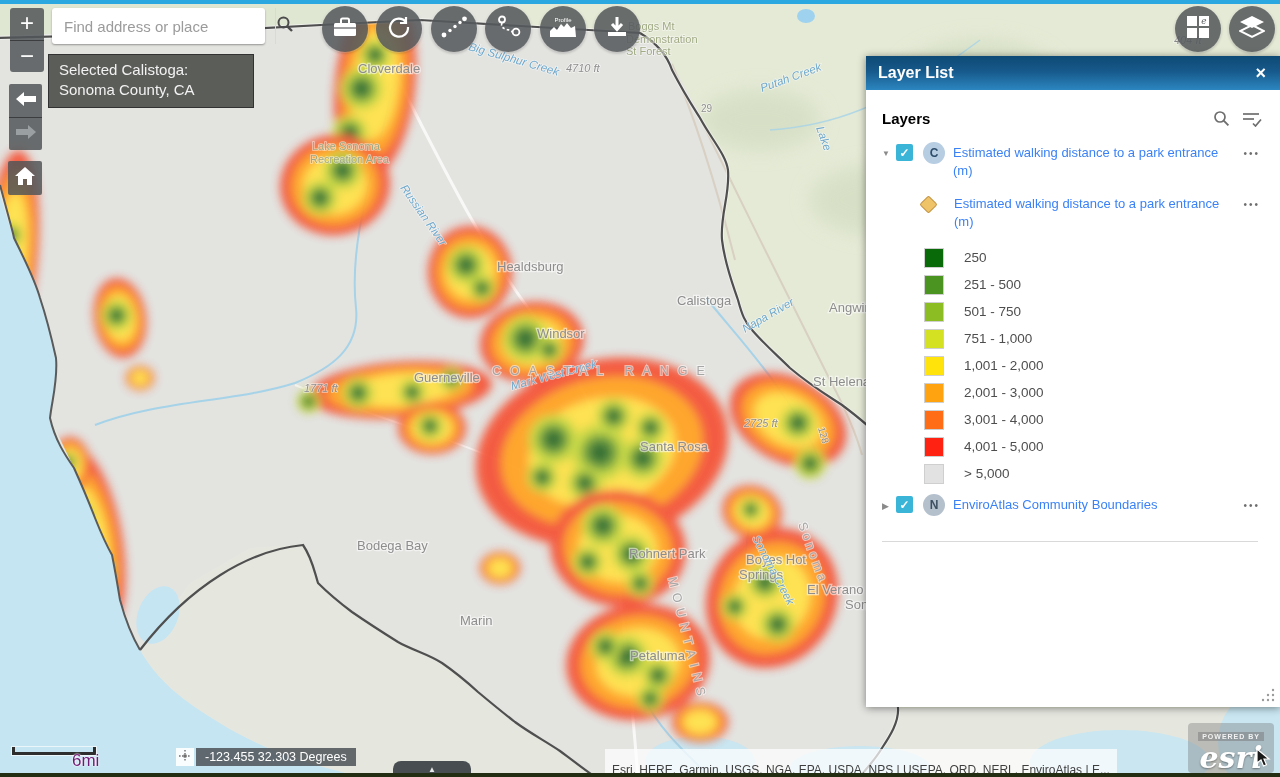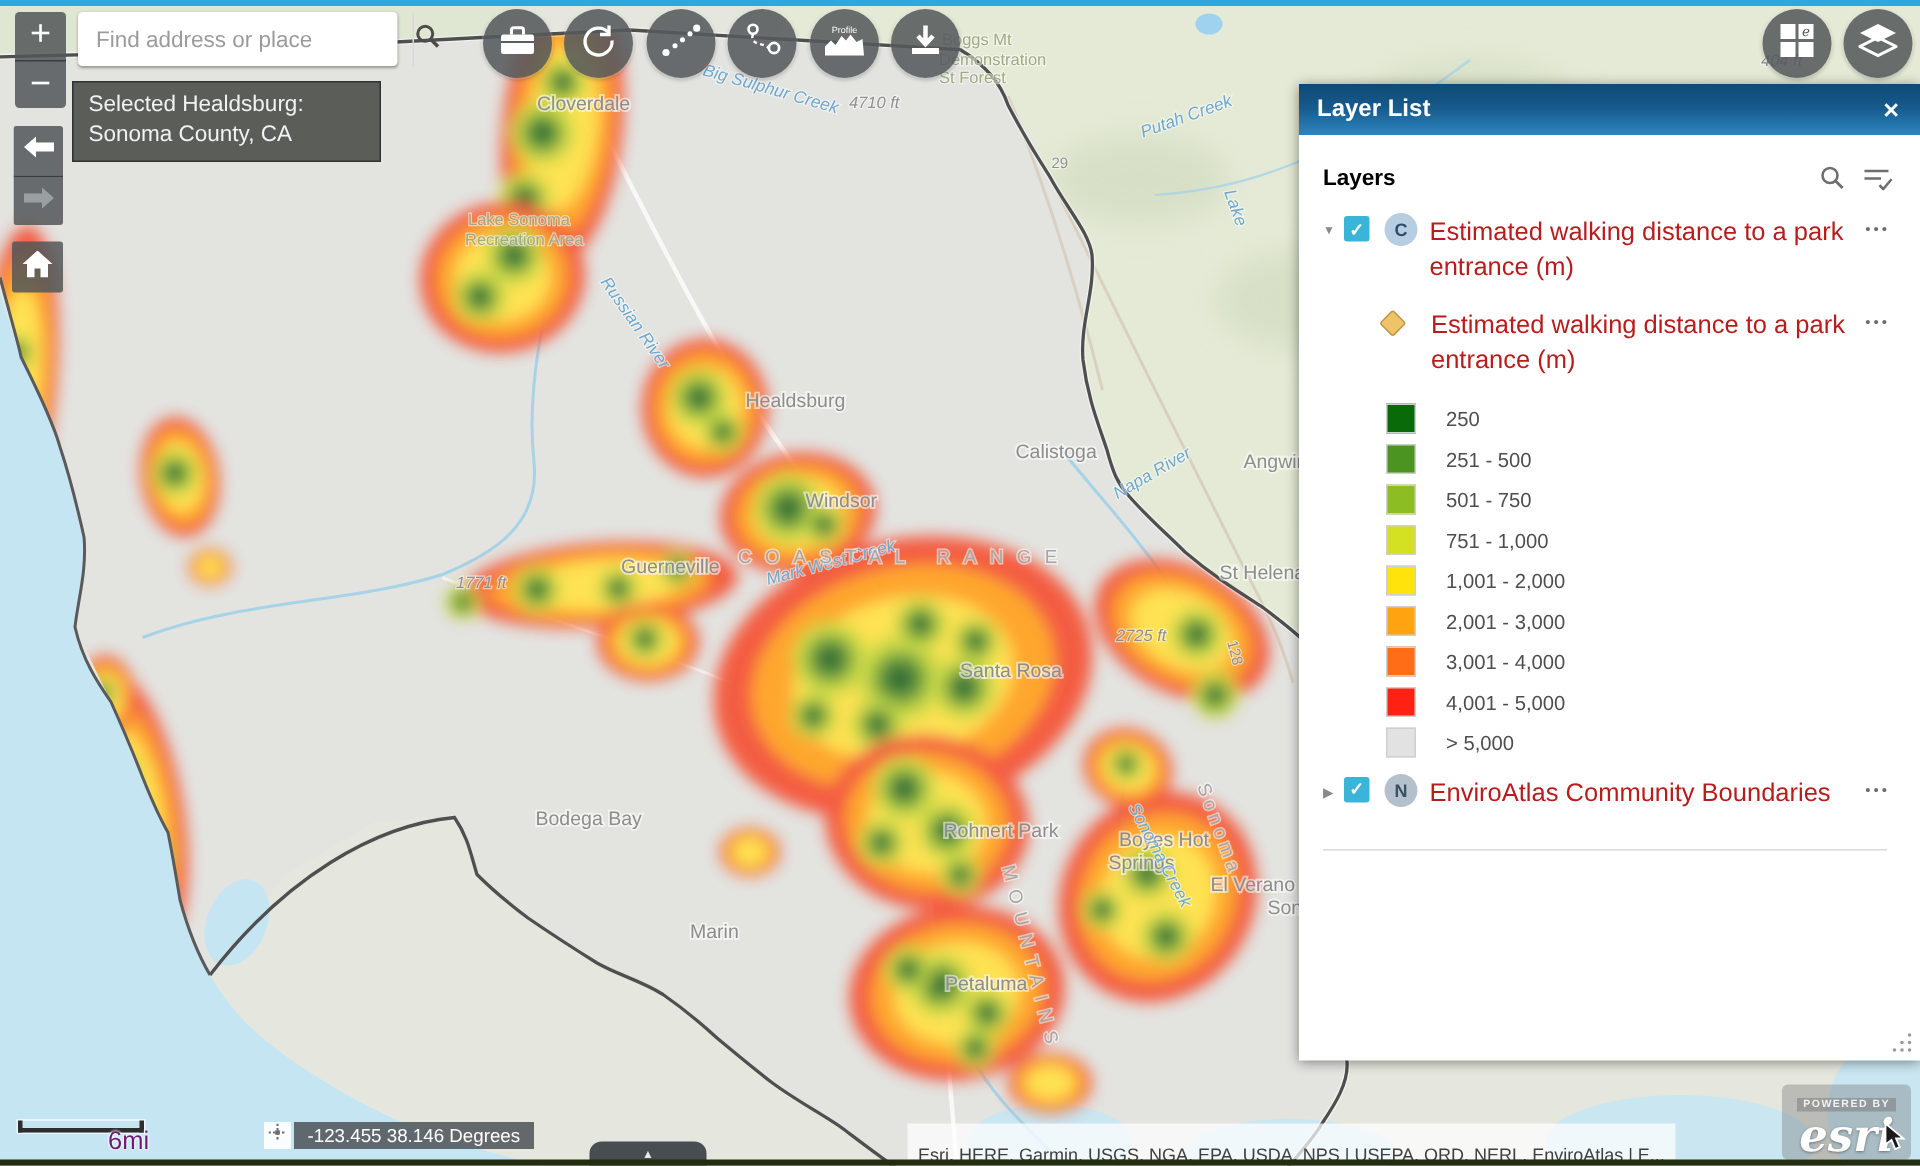--- a/index.html
+++ b/index.html
@@ -55,21 +55,21 @@
   .head-icons{display:flex;gap:12px;align-items:center;}
   .head-icons span{cursor:pointer;display:flex;}
 
   .layer-row{display:flex;align-items:flex-start;margin-top:17px;}
   .caret{width:12px;font-size:8px;color:#8a8a8a;margin-top:5px;cursor:pointer;flex:none;}
   .checkbox{width:17px;height:17px;background:#3ab5d8;border-radius:2px;margin:0 10px 0 2px;flex:none;
     display:flex;align-items:center;justify-content:center;color:#fff;font-size:12px;font-weight:bold;cursor:pointer;}
   .badge{width:22px;height:22px;border-radius:50%;background:#b7cde2;color:#2e4d6b;font-weight:bold;
     font-size:12px;display:flex;align-items:center;justify-content:center;margin:-2px 8px 0 0;flex:none;}
   .badge.n{background:#b4c1cd;color:#3c4f61;}
-  .layer-label{font-size:17px;color:#b91c1c;line-height:1.35;flex:1;padding-right:6px;}
+  .layer-label{font-size:13px;color:#3b82f6;line-height:1.35;flex:1;padding-right:6px;}
   .row-menu{color:#6e6e6e;font-size:10px;letter-spacing:2px;margin:4px 2px 0 0;cursor:pointer;flex:none;}
 
   .sub-row{display:flex;align-items:flex-start;margin-top:16px;padding-left:38px;}
   .diamond{width:13px;height:13px;background:#efc469;border:1.5px solid #c49545;transform:rotate(45deg);
     margin:3px 19px 0 2px;flex:none;border-radius:2px;}
 
   .legend{margin:14px 0 0 42px;}
   .legend-row{display:flex;align-items:center;height:27px;}
   .swatch{width:20px;height:20px;border:1px solid #cfcfcf;margin-right:20px;flex:none;}
   .legend-label{font-size:13.5px;color:#4e4e4e;}
@@ -459,21 +459,21 @@
       <span>
         <svg width="18" height="18" viewBox="0 0 18 18">
             <circle cx="7.5" cy="7.5" r="5" fill="none" stroke="#4c4c4c" stroke-width="2"></circle>
             <line x1="11.3" y1="11.3" x2="16" y2="16" stroke="#4c4c4c" stroke-width="2.4"></line>
           </svg>
       </span>
     </div>
   </div>
 
   <div class="community-tip">
-    <div>Selected Healdsburg:</div>
+    <div>Selected Calistoga:</div>
     <div>Sonoma County, CA</div>
   </div>
 
   <div class="navpair">
     <div class="nav-btn">
       <span>
         <svg width="20" height="14" viewBox="0 0 20 14">
             <path d="M8,0 L8,4 L20,4 L20,10 L8,10 L8,14 L0,7 Z" fill="#fff"></path>
           </svg>
       </span>
@@ -683,21 +683,21 @@
     <span>
       <svg width="12" height="12" viewBox="0 0 12 12">
           <g stroke="#6e6e6e" stroke-width="1.4" stroke-dasharray="1.6 1.4">
             <line x1="6" y1="0" x2="6" y2="12"></line>
             <line x1="0" y1="6" x2="12" y2="6"></line>
           </g>
           <rect x="4.5" y="4.5" width="3" height="3" fill="#6e6e6e"></rect>
         </svg>
     </span>
   </div>
-  <div class="coord-box">-123.455 38.146 Degrees</div>
+  <div class="coord-box">-123.455 32.303 Degrees</div>
 
   <div class="table-tab">
     <span>▲</span>
   </div>
 
   <div class="attribution">Esri, HERE, Garmin, USGS, NGA, EPA, USDA, NPS | USEPA, ORD, NERL, EnviroAtlas | E...</div>
 
   <div class="esri-logo">
     <div class="powered-by">POWERED BY</div>
     <div class="esri-word">esri</div>

